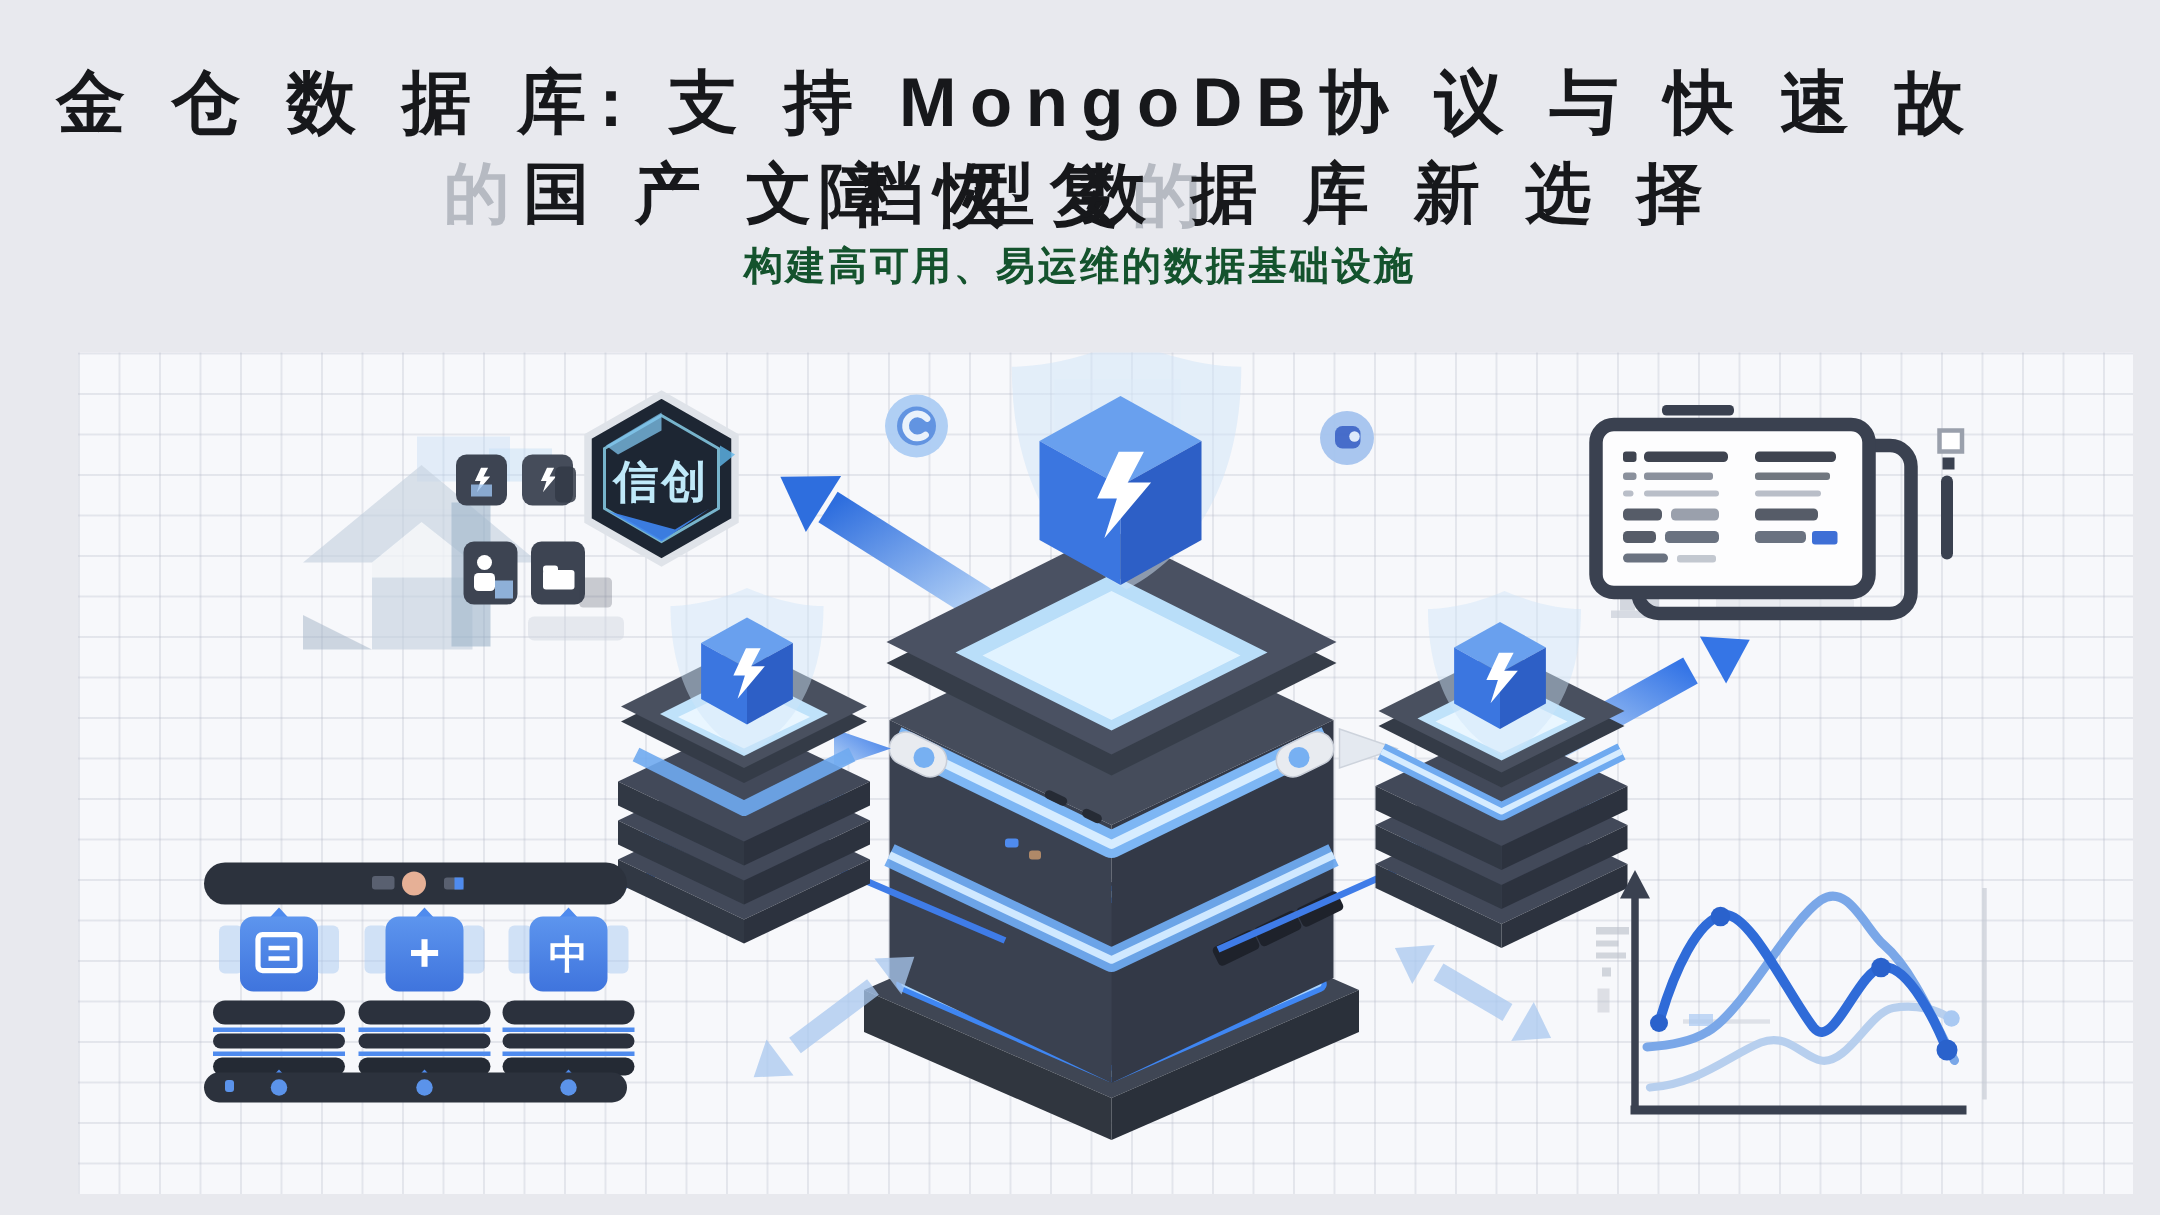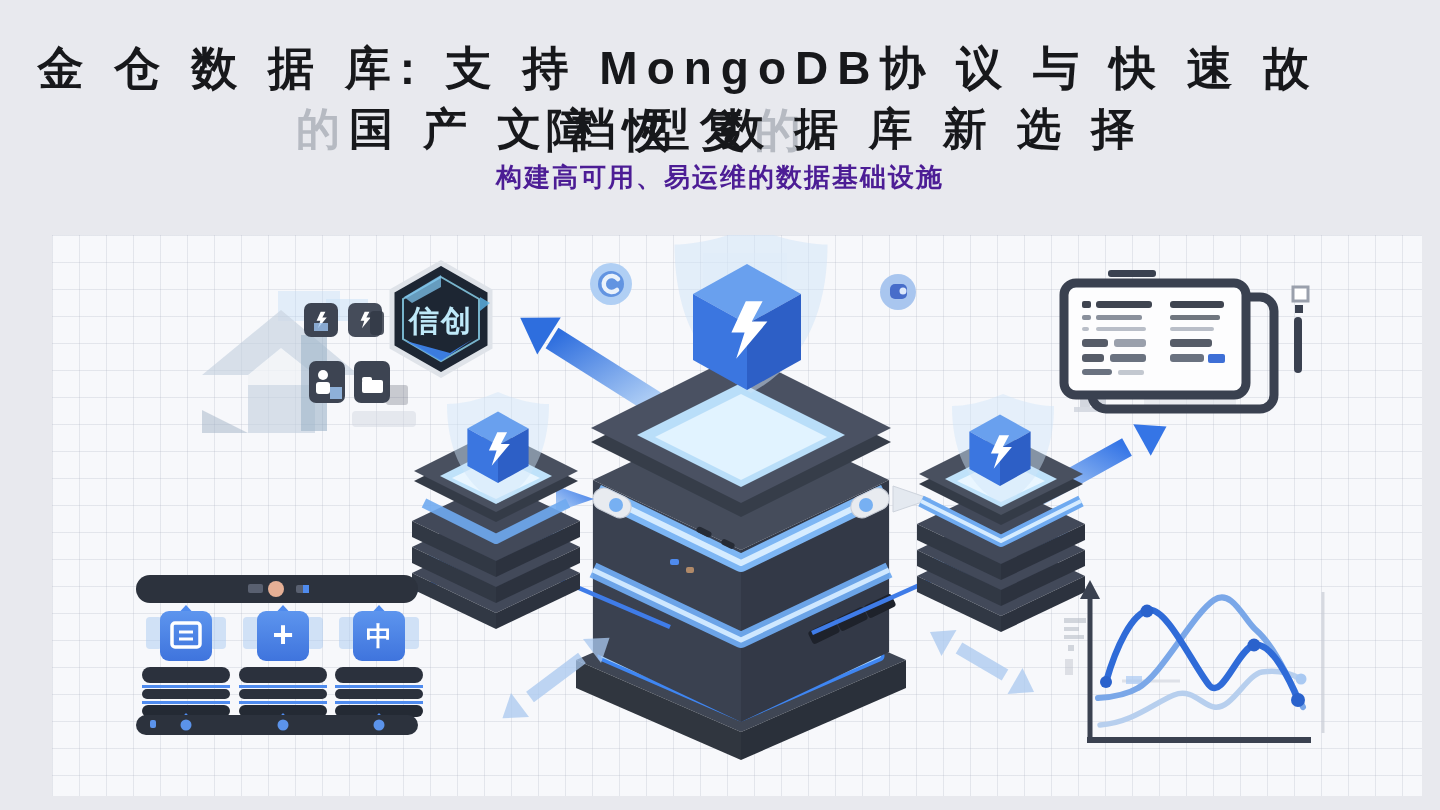--- a/index.html
+++ b/index.html
@@ -4,21 +4,21 @@
 <style>
   html,body{margin:0;padding:0;}
   .page{position:relative;width:1440px;height:810px;background:#e8e9ee;overflow:hidden;
         font-family:"Liberation Sans","DejaVu Sans",sans-serif;}
   .header{position:absolute;left:0;top:0;width:1440px;text-align:center;}
   .title-line1{position:absolute;left:0;top:38px;width:1356px;font-size:46px;font-weight:700;
         color:#17181b;letter-spacing:9px;}
   .title-line2{position:absolute;left:0;top:100px;width:1440px;font-size:44px;font-weight:700;
         color:#17181b;letter-spacing:9px;}
   .subtitle{position:absolute;left:0;top:160px;width:1440px;font-size:26px;font-weight:600;
-        color:#4c1d95;letter-spacing:2px;}
+        color:#14532d;letter-spacing:2px;}
   .ghost{color:#b6bac2;}
   .panel{position:absolute;left:52px;top:235px;width:1370px;height:561px;
         background-color:#f7f8fb;
         background-image:
           linear-gradient(rgba(176,182,196,0.28) 1.5px, transparent 1.5px),
           linear-gradient(90deg, rgba(176,182,196,0.28) 1.5px, transparent 1.5px);
         background-size:27px 27px;}
   svg{display:block;}
   svg text{font-family:"Liberation Sans","DejaVu Sans",sans-serif;}
 </style>

